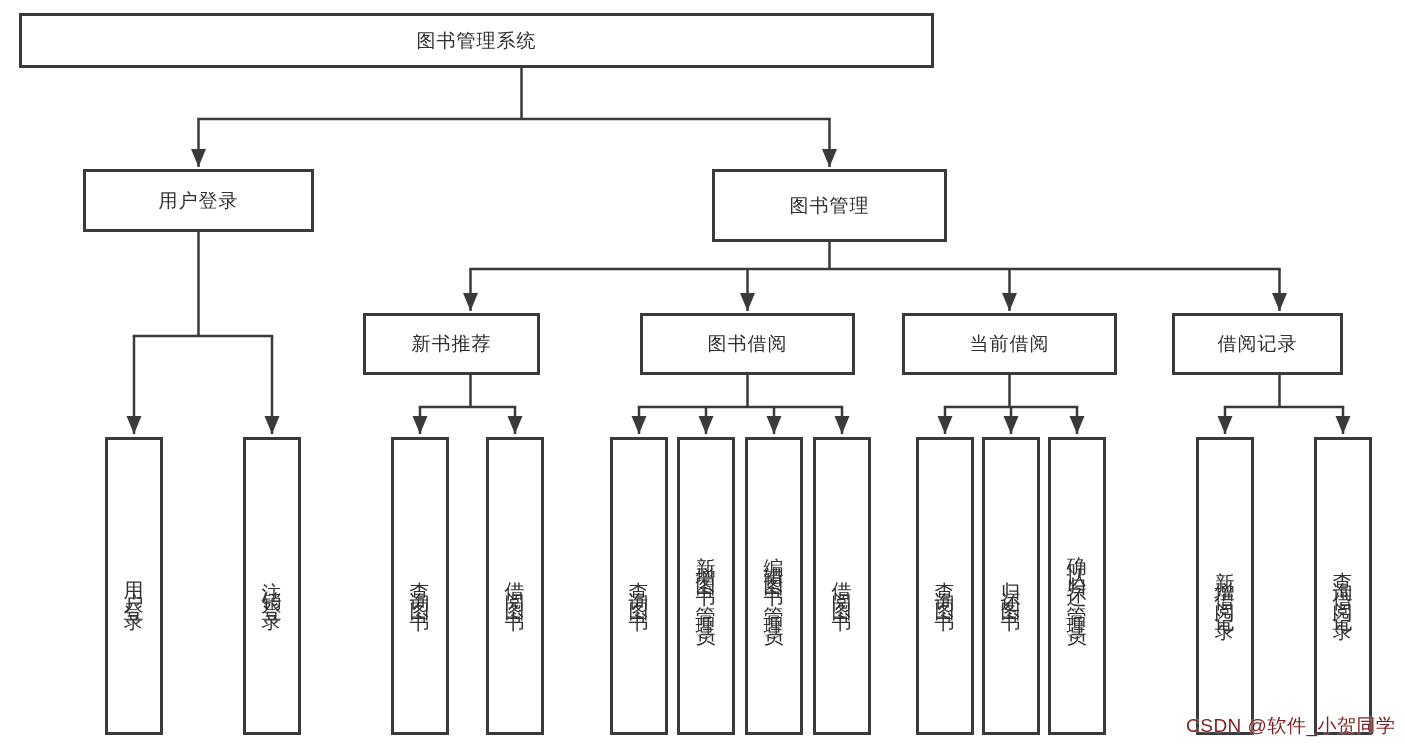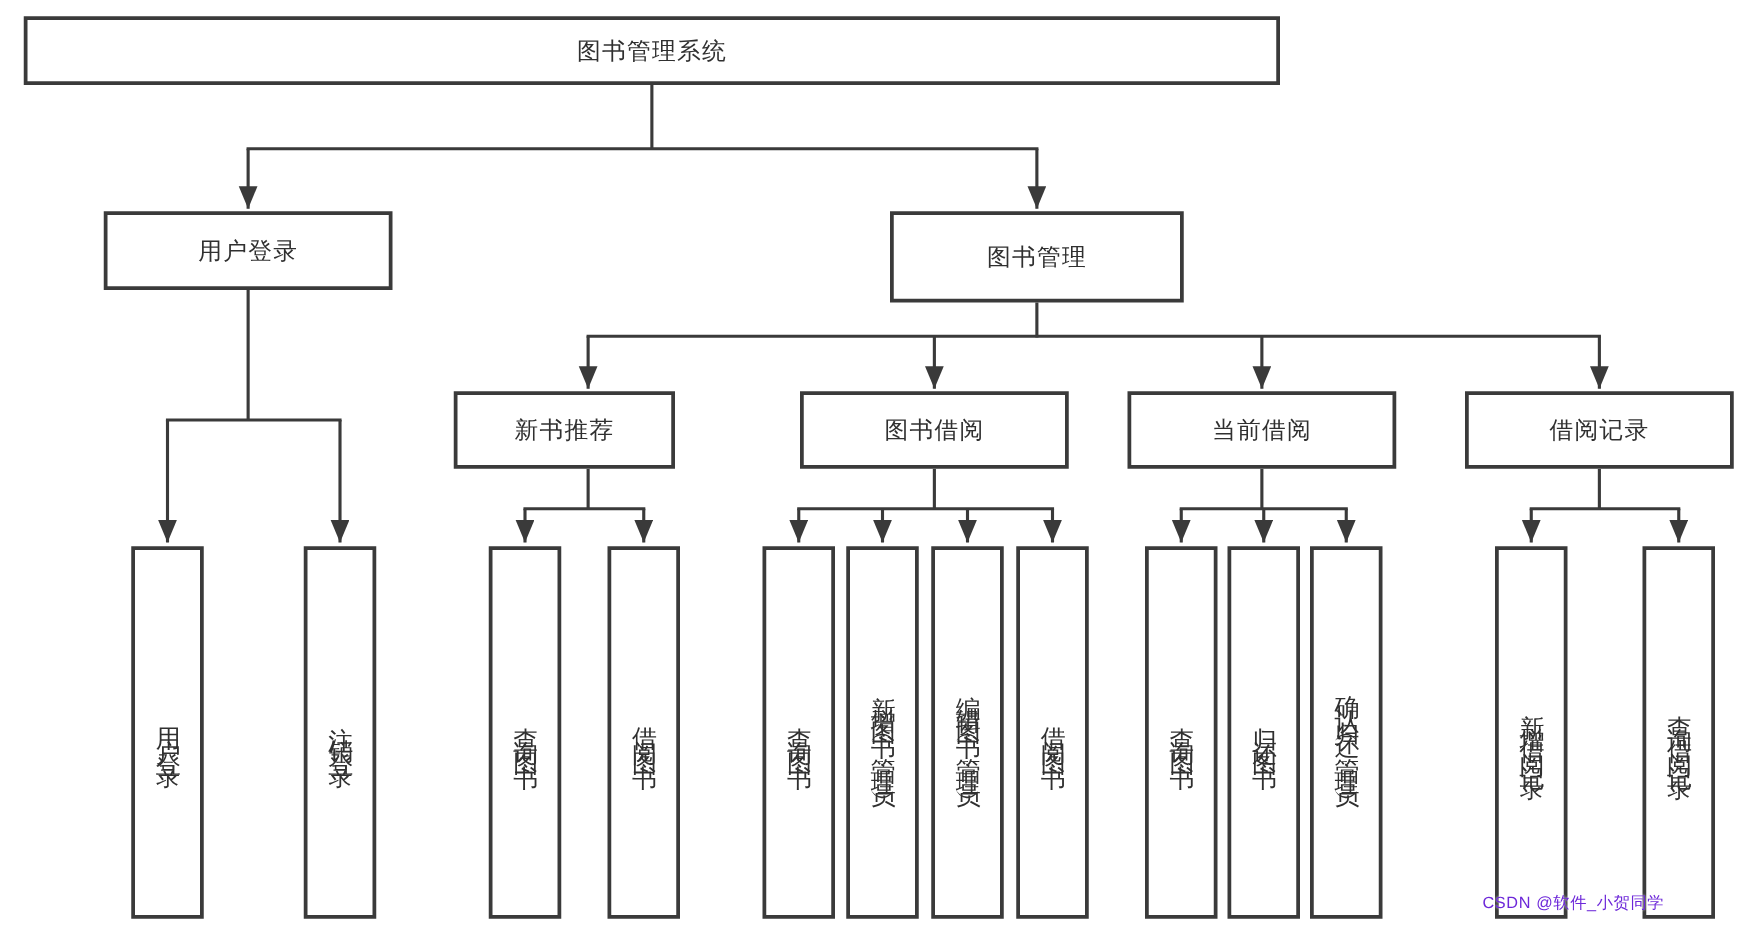--- a/index.html
+++ b/index.html
@@ -28,22 +28,22 @@
   .box.v span{
     writing-mode:vertical-rl;
     letter-spacing:10px;
     line-height:1;
     font-size:20px;
   }
   #watermark{
     position:absolute;
     left:1186px;top:713px;
     z-index:3;
-    font-size:13px;
-    color:#6d28d9;
+    font-size:19px;
+    color:#7f1d1d;
     letter-spacing:0.5px;
     text-shadow:0 0 2px #ffffff;
     white-space:nowrap;
   }
 </style>
 </head>
 <body>
 
 <div id="stage">
 
@@ -90,41 +90,41 @@
       <line x1="1011" y1="407" x2="1011" y2="434" marker-end="url(#arrow)"></line>
       <line x1="1077" y1="407" x2="1077" y2="434" marker-end="url(#arrow)"></line>
 
       <line x1="1279.5" y1="375" x2="1279.5" y2="407"></line>
       <line x1="1223.75" y1="407" x2="1344.25" y2="407"></line>
       <line x1="1225" y1="407" x2="1225" y2="434" marker-end="url(#arrow)"></line>
       <line x1="1343" y1="407" x2="1343" y2="434" marker-end="url(#arrow)"></line>
     </g>
   </svg>
 
-  <div class="box h" style="left:19px;top:13px;width:1005px;height:55px">
+  <div class="box h" style="left:19px;top:13px;width:915px;height:55px">
     <span>图书管理系统</span>
   </div>
 
   <div class="box h" style="left:83px;top:169px;width:231px;height:63px">
     <span>用户登录</span>
   </div>
   <div class="box h" style="left:712px;top:169px;width:235px;height:73px">
     <span>图书管理</span>
   </div>
 
   <div class="box h" style="left:363px;top:313px;width:177px;height:62px">
     <span>新书推荐</span>
   </div>
   <div class="box h" style="left:902px;top:313px;width:215px;height:62px">
     <span>当前借阅</span>
   </div>
   <div class="box h" style="left:640px;top:313px;width:215px;height:62px">
     <span>图书借阅</span>
   </div>
-  <div class="box h" style="left:1172px;top:313px;width:215px;height:62px">
+  <div class="box h" style="left:1172px;top:313px;width:171px;height:62px">
     <span>借阅记录</span>
   </div>
 
   <div class="box v" style="left:105px;top:437px;width:58px;height:298px">
     <span>用户登录</span>
   </div>
   <div class="box v" style="left:243px;top:437px;width:58px;height:298px">
     <span>注销登录</span>
   </div>
 

